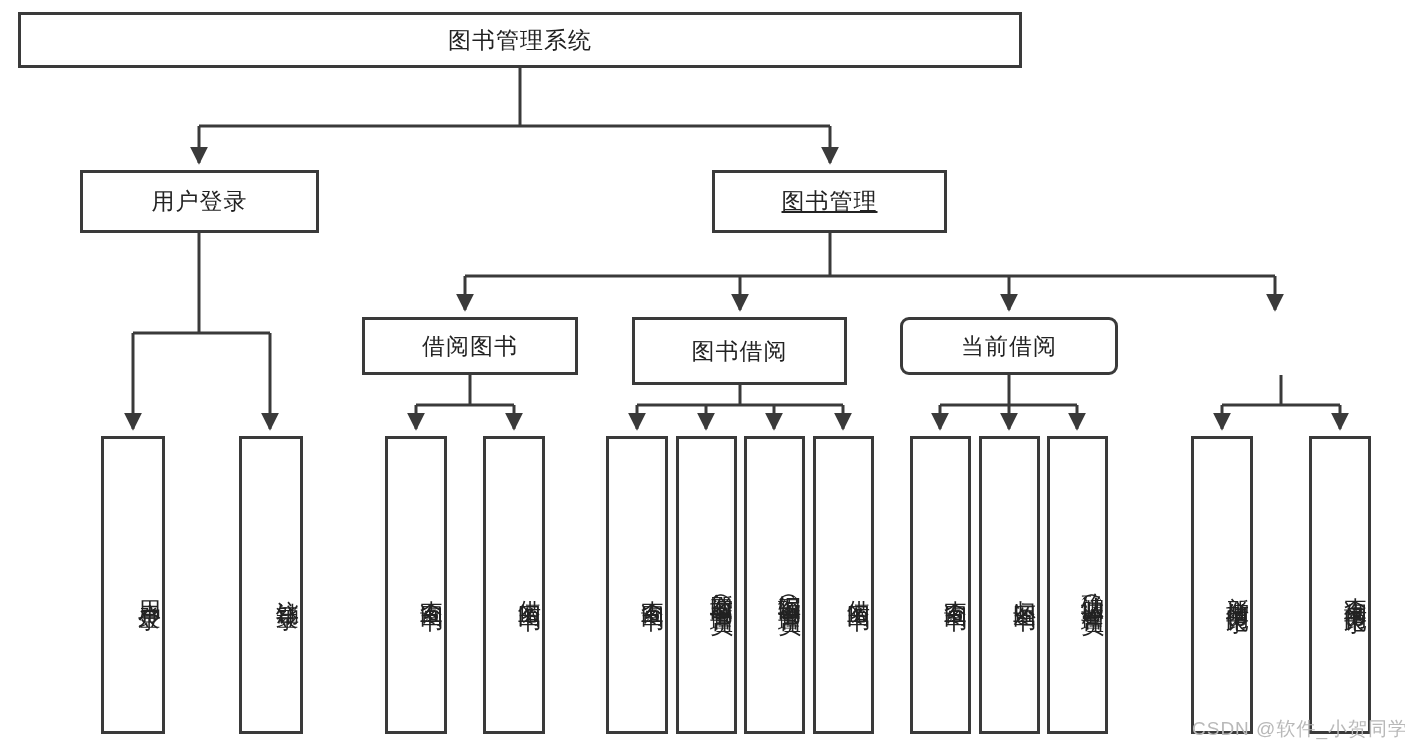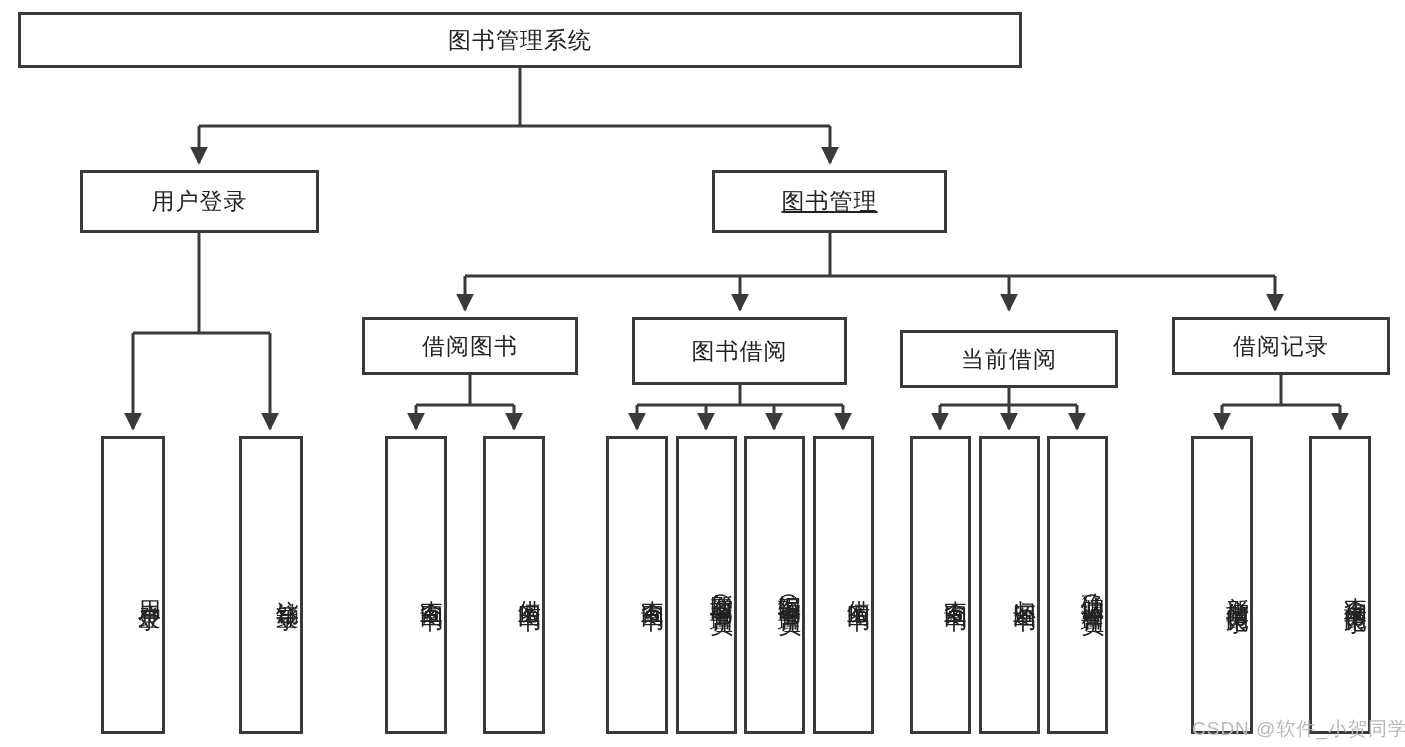--- a/index.html
+++ b/index.html
@@ -104,25 +104,22 @@
   <div class="node horiz" style="left:712px;top:170px;width:235px;height:63px;text-decoration:underline;">
     <span class="lbl">图书管理</span>
   </div>
 
   <div class="node horiz" style="left:362px;top:317px;width:216px;height:58px;">
     <span class="lbl">借阅图书</span>
   </div>
   <div class="node horiz" style="left:632px;top:317px;width:215px;height:68px;">
     <span class="lbl">图书借阅</span>
   </div>
-  <div class="node horiz" style="left:900px;top:330px;width:218px;height:58px;">
+  <div class="node horiz" style="left:900px;top:317px;width:218px;height:58px;border-radius:9px;">
     <span class="lbl">当前借阅</span>
-  </div>
-  <div class="node horiz" style="left:1172px;top:317px;width:218px;height:58px;">
-    <span class="lbl">借阅记录</span>
   </div>
 
   <div class="node vert" style="left:101px;top:436px;width:64px;height:298px;">
     <span class="lbl">用户登录</span>
   </div>
   <div class="node vert" style="left:239px;top:436px;width:64px;height:298px;">
     <span class="lbl">注销登录</span>
   </div>
 
   <div class="node vert" style="left:385px;top:436px;width:62px;height:298px;">

